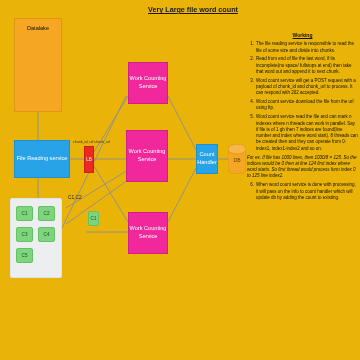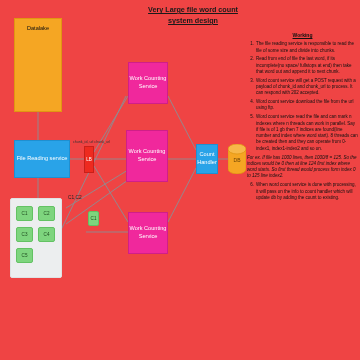--- a/index.html
+++ b/index.html
@@ -4,21 +4,21 @@
 <style>
   html, body {
     margin: 0;
     padding: 0;
     background: #ffffff;
   }
   #page {
     position: relative;
     width: 360px;
     height: 360px;
-    background: #ef4444;
+    background: #eab308;
     font-family: "Liberation Sans", sans-serif;
     overflow: hidden;
   }
   
   #title {
     position: absolute;
     left: 128px;
     top: 4px;
     width: 130px;
     text-align: center;
@@ -152,21 +152,20 @@
     margin: 0 0 2.5px 0;
   }
 </style>
 </head>
 <body>
 
 <div id="page">
 
   <div id="title">
     <span>Very Large file word count</span>
-    <span>system design</span>
   </div>
 
   <div id="diagram">
 
     <svg id="edges" viewBox="0 0 245 360">
       <g stroke="#8a8f94" stroke-width="0.9" fill="none">
 
         <line x1="38" y1="112" x2="38" y2="140"></line>
 
         <line x1="38" y1="178" x2="38" y2="198"></line>

